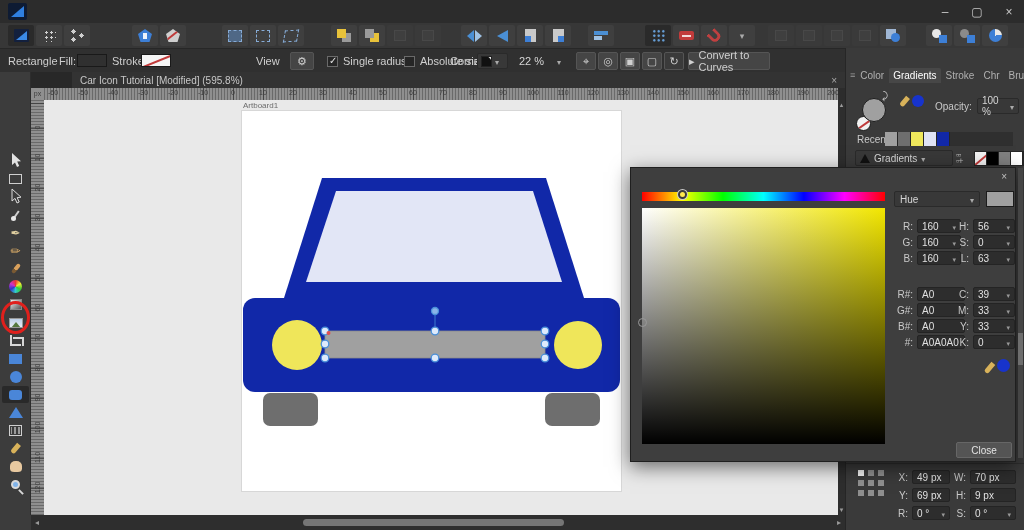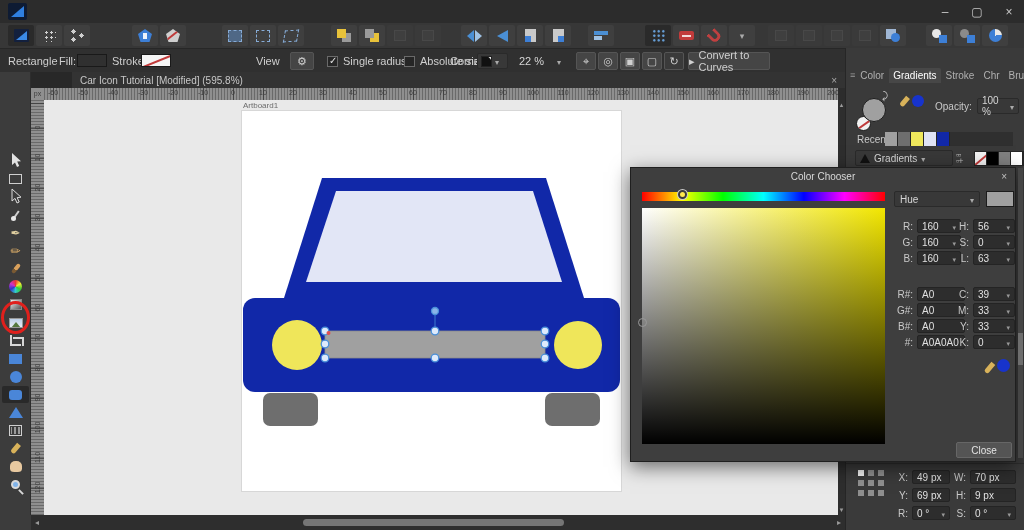--- a/index.html
+++ b/index.html
@@ -635,21 +635,20 @@
           <span>0 °</span>
           <span class="caret"></span>
         </div>
     </div>
     <div id="pscroll">
         <span class="thumb"></span>
       </div>
   </div>
 
   <div id="dialog">
-    <div id="dlg-title">Color Chooser</div>
     <span id="dlg-close-x">×</span>
     <div id="hue-strip"></div>
     <div id="hue-marker"></div>
     <div id="sv-square"></div>
     <div id="sv-marker"></div>
     <span class="dd" id="mode-dd">
         <span>Hue</span>
         <span class="caret"></span>
       </span>
     <div id="dlg-preview"></div>

